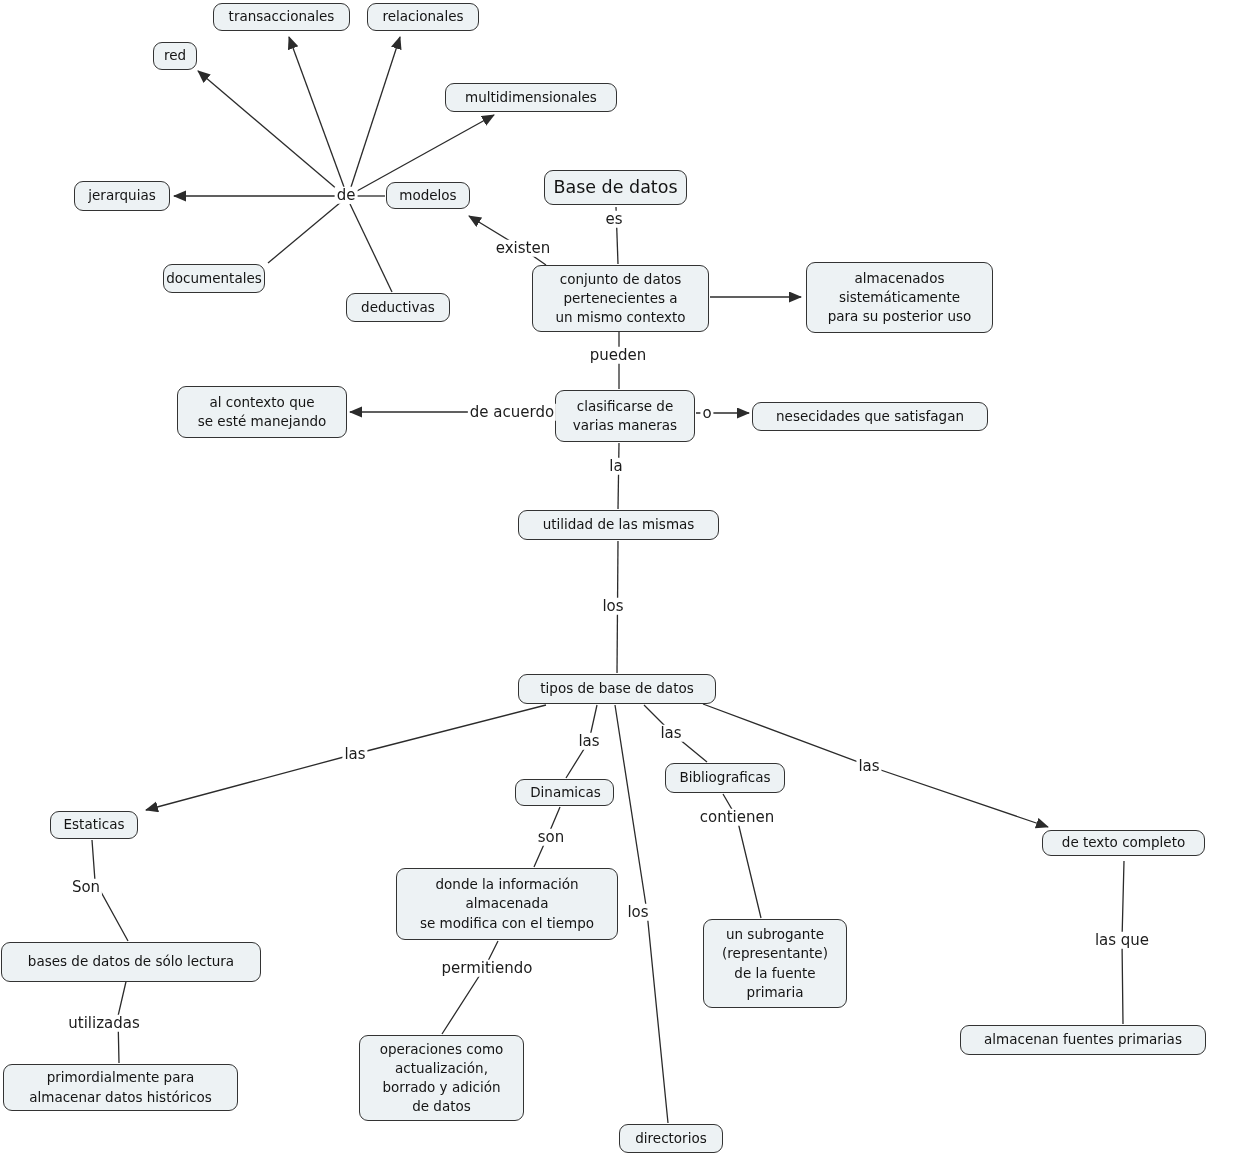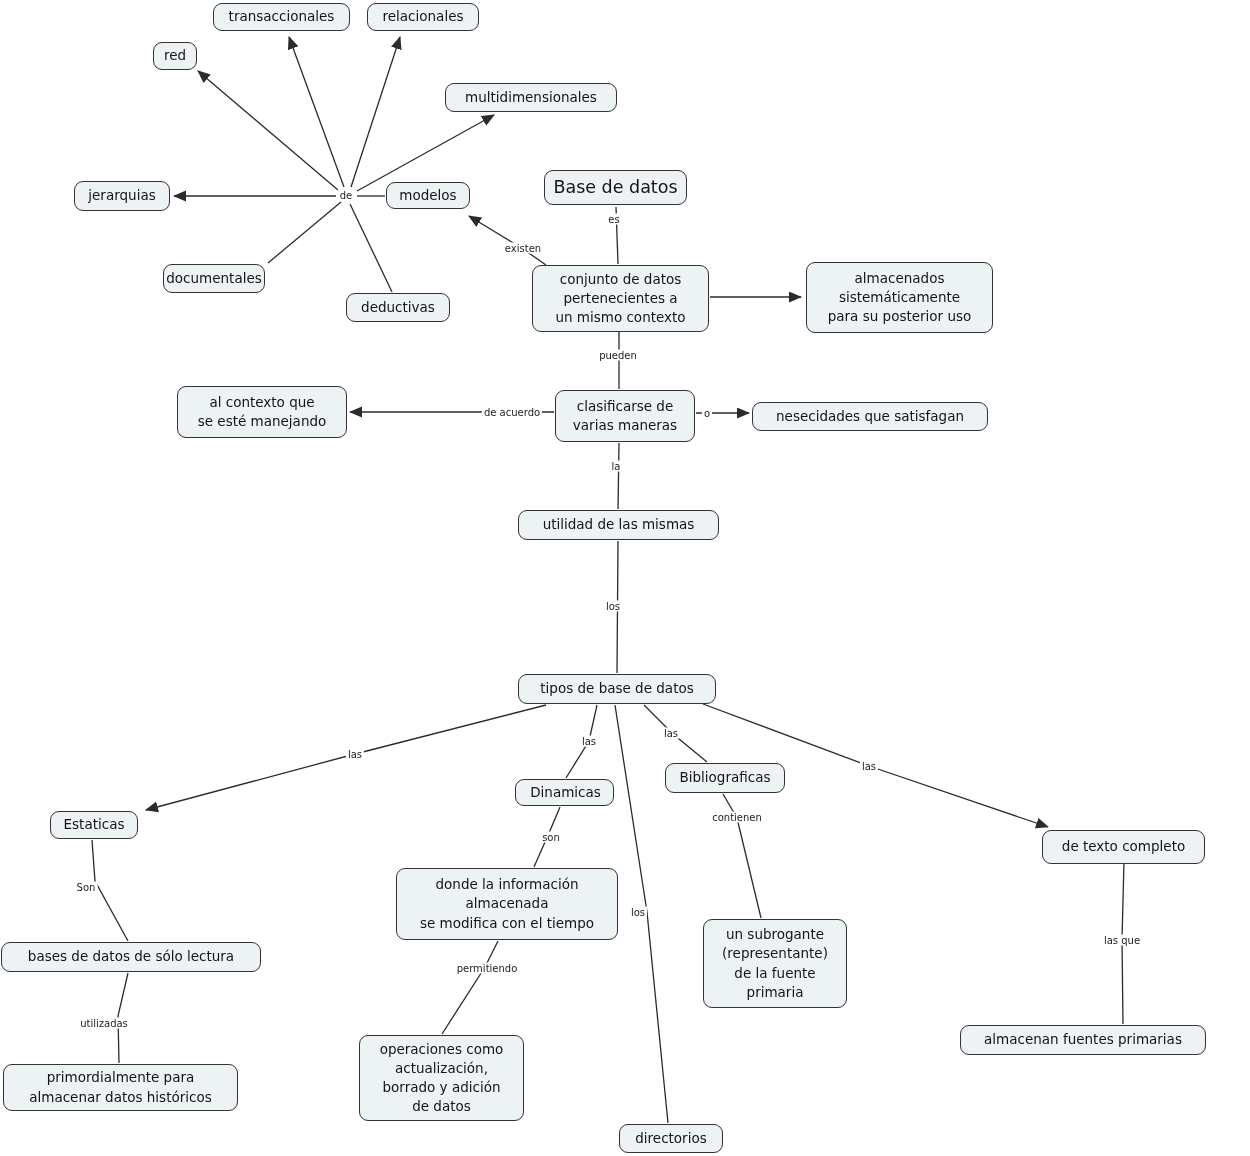--- a/index.html
+++ b/index.html
@@ -38,21 +38,21 @@
     white-space: pre-line;
   }
   .cnode.big {
     font-size: 17.5px;
   }
   .llabel {
     position: absolute;
     transform: translate(-50%, -50%);
     background: #ffffff;
     color: #1c1c1c;
-    font-size: 10px;
+    font-size: 15px;
     line-height: 1.1;
     padding: 0 2px;
     white-space: nowrap;
   }
 </style>
 </head>
 <body>
 
 <div id="map-canvas">
   <svg id="edges-layer" viewBox="0 0 1250 1156" xmlns="http://www.w3.org/2000/svg">
@@ -110,25 +110,25 @@
       <div class="cnode" style="left: 177px; top: 386px; width: 170px; height: 52px;">al contexto que
 se esté manejando</div>
       <div class="cnode" style="left: 555px; top: 390px; width: 140px; height: 52px;">clasificarse de
 varias maneras</div>
       <div class="cnode" style="left: 752px; top: 402px; width: 236px; height: 29px;">nesecidades que satisfagan</div>
       <div class="cnode" style="left: 518px; top: 510px; width: 201px; height: 30px;">utilidad de las mismas</div>
       <div class="cnode" style="left: 518px; top: 674px; width: 198px; height: 30px;">tipos de base de datos</div>
       <div class="cnode" style="left: 50px; top: 811px; width: 88px; height: 28px;">Estaticas</div>
       <div class="cnode" style="left: 515px; top: 779px; width: 99px; height: 27px; padding-left: 8px;">Dinamicas</div>
       <div class="cnode" style="left: 665px; top: 763px; width: 120px; height: 30px;">Bibliograficas</div>
-      <div class="cnode" style="left: 1042px; top: 830px; width: 163px; height: 34px;">de texto completo</div>
+      <div class="cnode" style="left: 1042px; top: 830px; width: 163px; height: 26px;">de texto completo</div>
       <div class="cnode" style="left: 396px; top: 868px; width: 222px; height: 72px;">donde la información
 almacenada
 se modifica con el tiempo</div>
-      <div class="cnode" style="left: 1px; top: 942px; width: 260px; height: 30px;">bases de datos de sólo lectura</div>
+      <div class="cnode" style="left: 1px; top: 942px; width: 260px; height: 40px;">bases de datos de sólo lectura</div>
       <div class="cnode" style="left: 703px; top: 919px; width: 144px; height: 89px;">un subrogante
 (representante)
 de la fuente
 primaria</div>
       <div class="cnode" style="left: 3px; top: 1064px; width: 235px; height: 47px;">primordialmente para
 almacenar datos históricos</div>
       <div class="cnode" style="left: 359px; top: 1035px; width: 165px; height: 86px;">operaciones como
 actualización,
 borrado y adición
 de datos</div>

